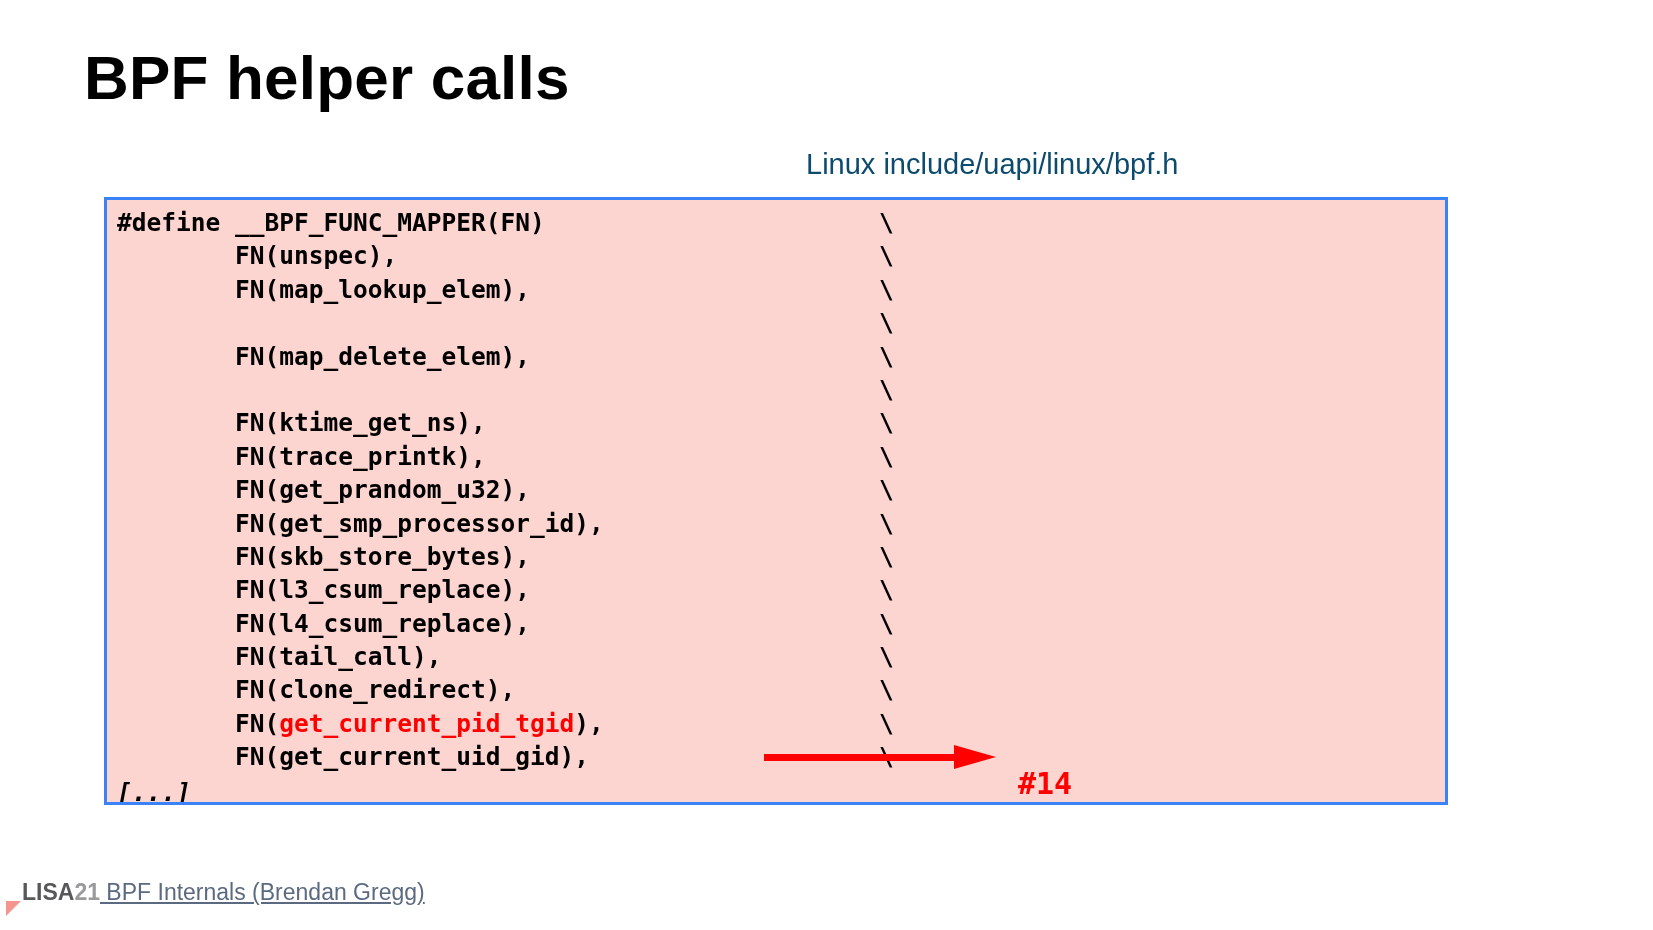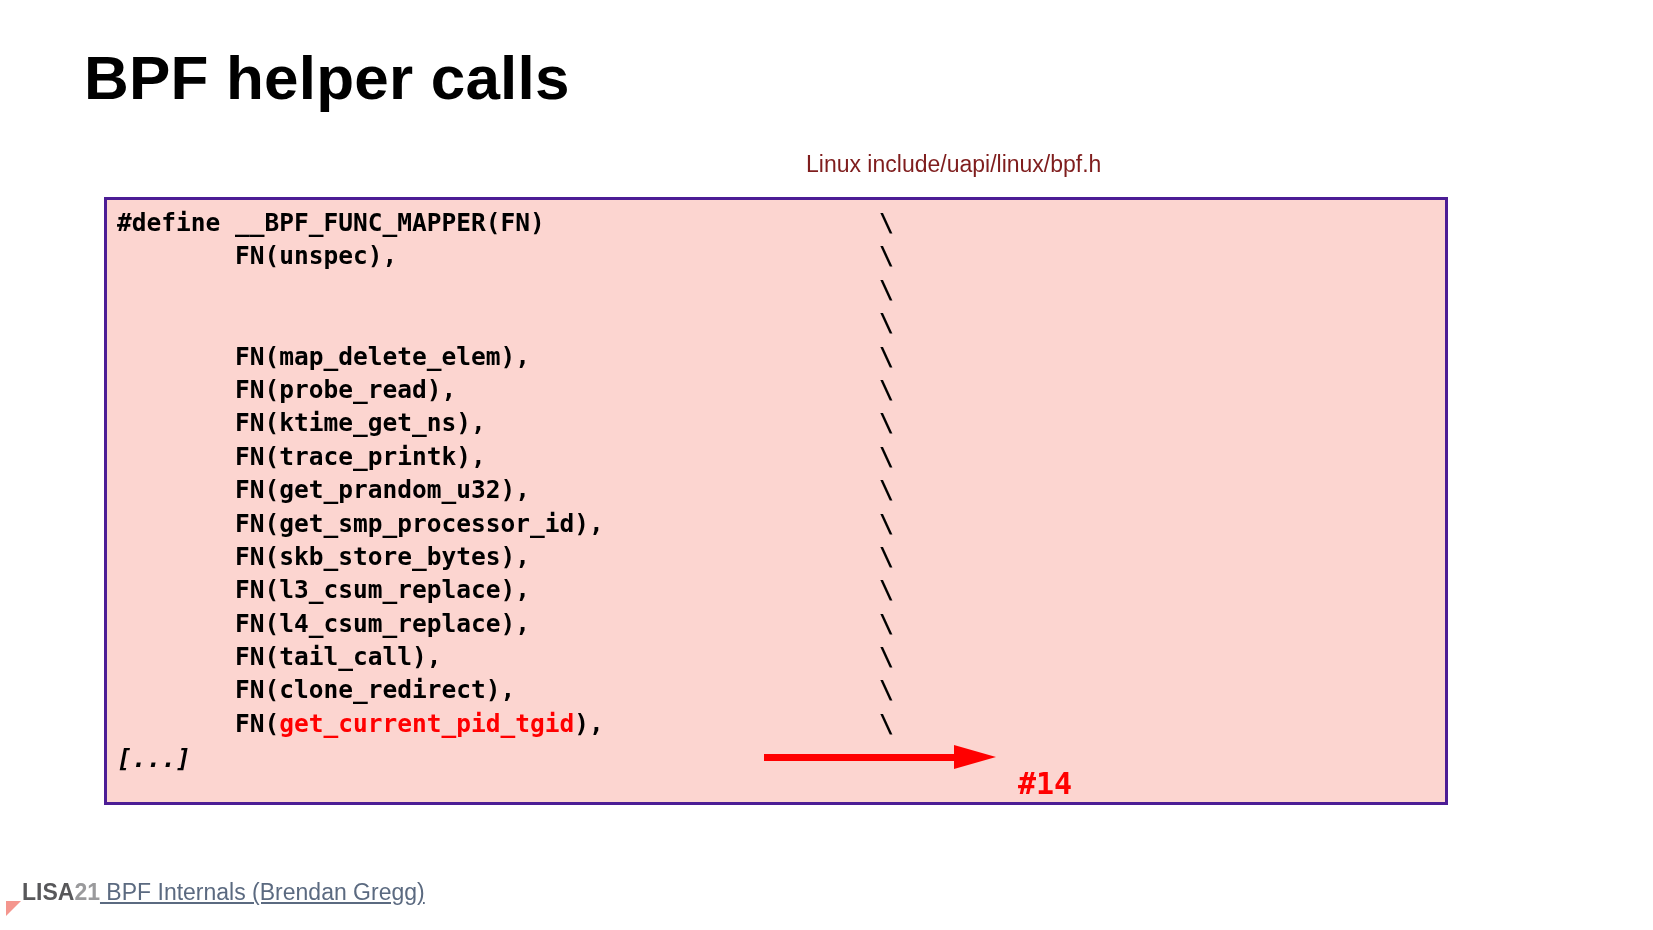--- a/index.html
+++ b/index.html
@@ -28,35 +28,35 @@
     color: #000000;
     letter-spacing: 0.2px;
     white-space: nowrap;
   }
 
   
   .source-caption {
     position: absolute;
     left: 806px;
     top: 146px;
-    font-size: 23px;
+    font-size: 29px;
     line-height: 36px;
-    color: #7f1d1d;
+    color: #0c4a6e;
     white-space: nowrap;
   }
 
   
   .code-box {
     position: absolute;
     left: 104px;
     top: 197px;
     width: 1344px;
     height: 608px;
     background: #fcd5d0;
-    border: 3px solid #4c1d95;
+    border: 3px solid #3b82f6;
     box-sizing: border-box;
     overflow: hidden;
   }
   .code-inner {
     position: absolute;
     left: 0;
     top: 0;
     width: 100%;
     height: 100%;
     font-family: "DejaVu Sans Mono", "Liberation Mono", monospace;
@@ -159,34 +159,35 @@
 <body>
 
 <div class="slide-title">BPF helper calls</div>
 
 <div class="source-caption">Linux include/uapi/linux/bpf.h</div>
 
 <div class="code-box">
   <div class="code-inner" id="code-inner">
       <div class="code-line"><span>#define __BPF_FUNC_MAPPER(FN)</span><span class="cont">\</span></div>
       <div class="code-line"><span>        FN(unspec),</span><span class="cont">\</span></div>
-      <div class="code-line"><span class="cont">\</span></div>
+      <div class="code-line"><span>        FN(map_lookup_elem),</span><span class="cont">\</span></div>
       <div class="code-line"><span class="cont">\</span></div>
       <div class="code-line"><span>        FN(map_delete_elem),</span><span class="cont">\</span></div>
-      <div class="code-line"><span>        FN(probe_read),</span><span class="cont">\</span></div>
+      <div class="code-line"><span class="cont">\</span></div>
       <div class="code-line"><span>        FN(ktime_get_ns),</span><span class="cont">\</span></div>
       <div class="code-line"><span>        FN(trace_printk),</span><span class="cont">\</span></div>
       <div class="code-line"><span>        FN(get_prandom_u32),</span><span class="cont">\</span></div>
       <div class="code-line"><span>        FN(get_smp_processor_id),</span><span class="cont">\</span></div>
       <div class="code-line"><span>        FN(skb_store_bytes),</span><span class="cont">\</span></div>
       <div class="code-line"><span>        FN(l3_csum_replace),</span><span class="cont">\</span></div>
       <div class="code-line"><span>        FN(l4_csum_replace),</span><span class="cont">\</span></div>
       <div class="code-line"><span>        FN(tail_call),</span><span class="cont">\</span></div>
       <div class="code-line"><span>        FN(clone_redirect),</span><span class="cont">\</span></div>
       <div class="code-line"><span>        FN(</span><span class="tok-red">get_current_pid_tgid</span><span>),</span><span class="cont">\</span></div>
+      <div class="code-line"><span>        FN(get_current_uid_gid),</span><span class="cont">\</span></div>
       <div class="code-line ellipsis"><span>[...]</span></div>
     </div>
 </div>
 
 <div class="annot-arrow">
   <div class="shaft"></div>
   <div class="head"></div>
 </div>
 <div class="annot-label">#14</div>
 

